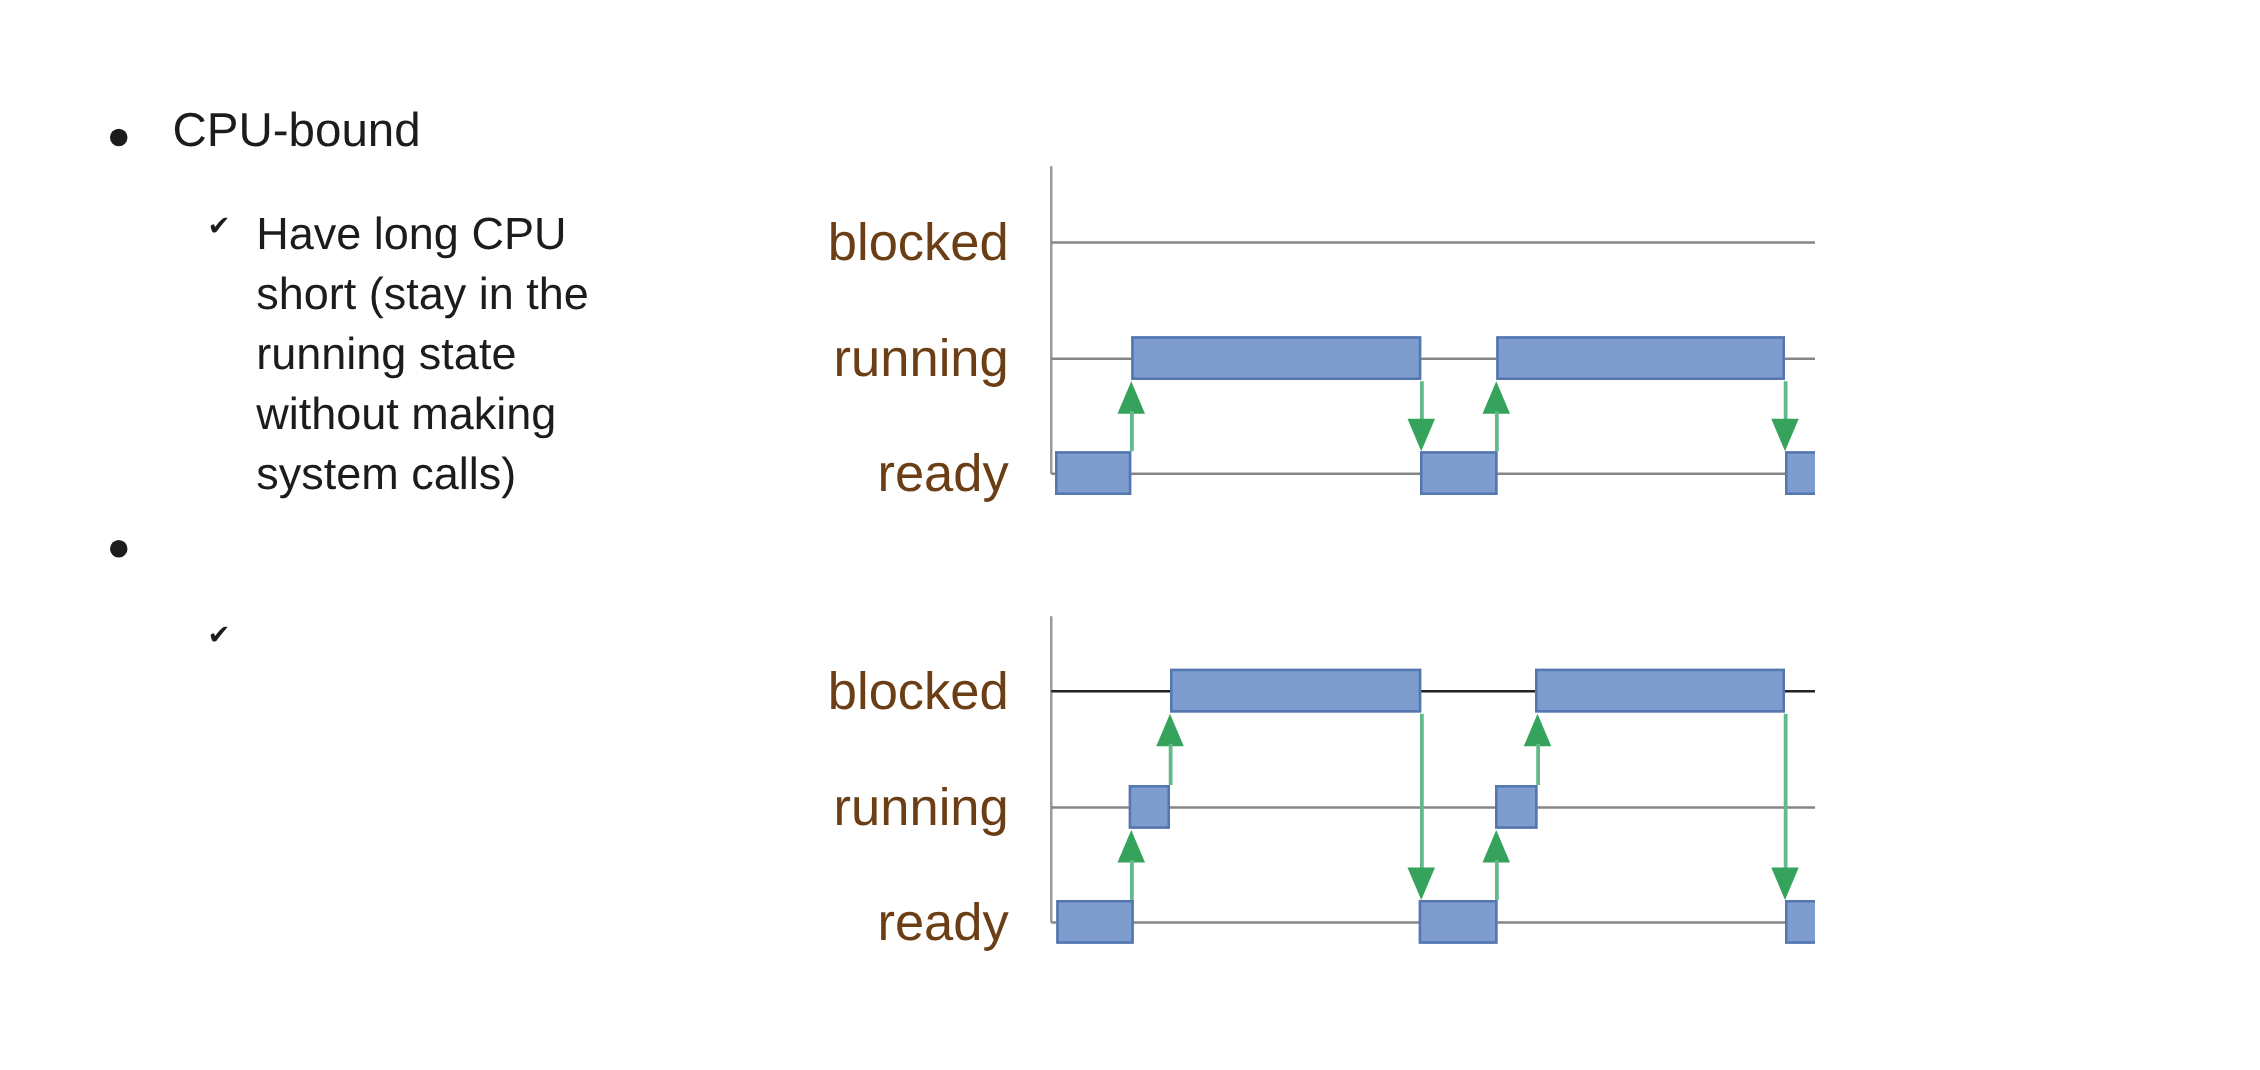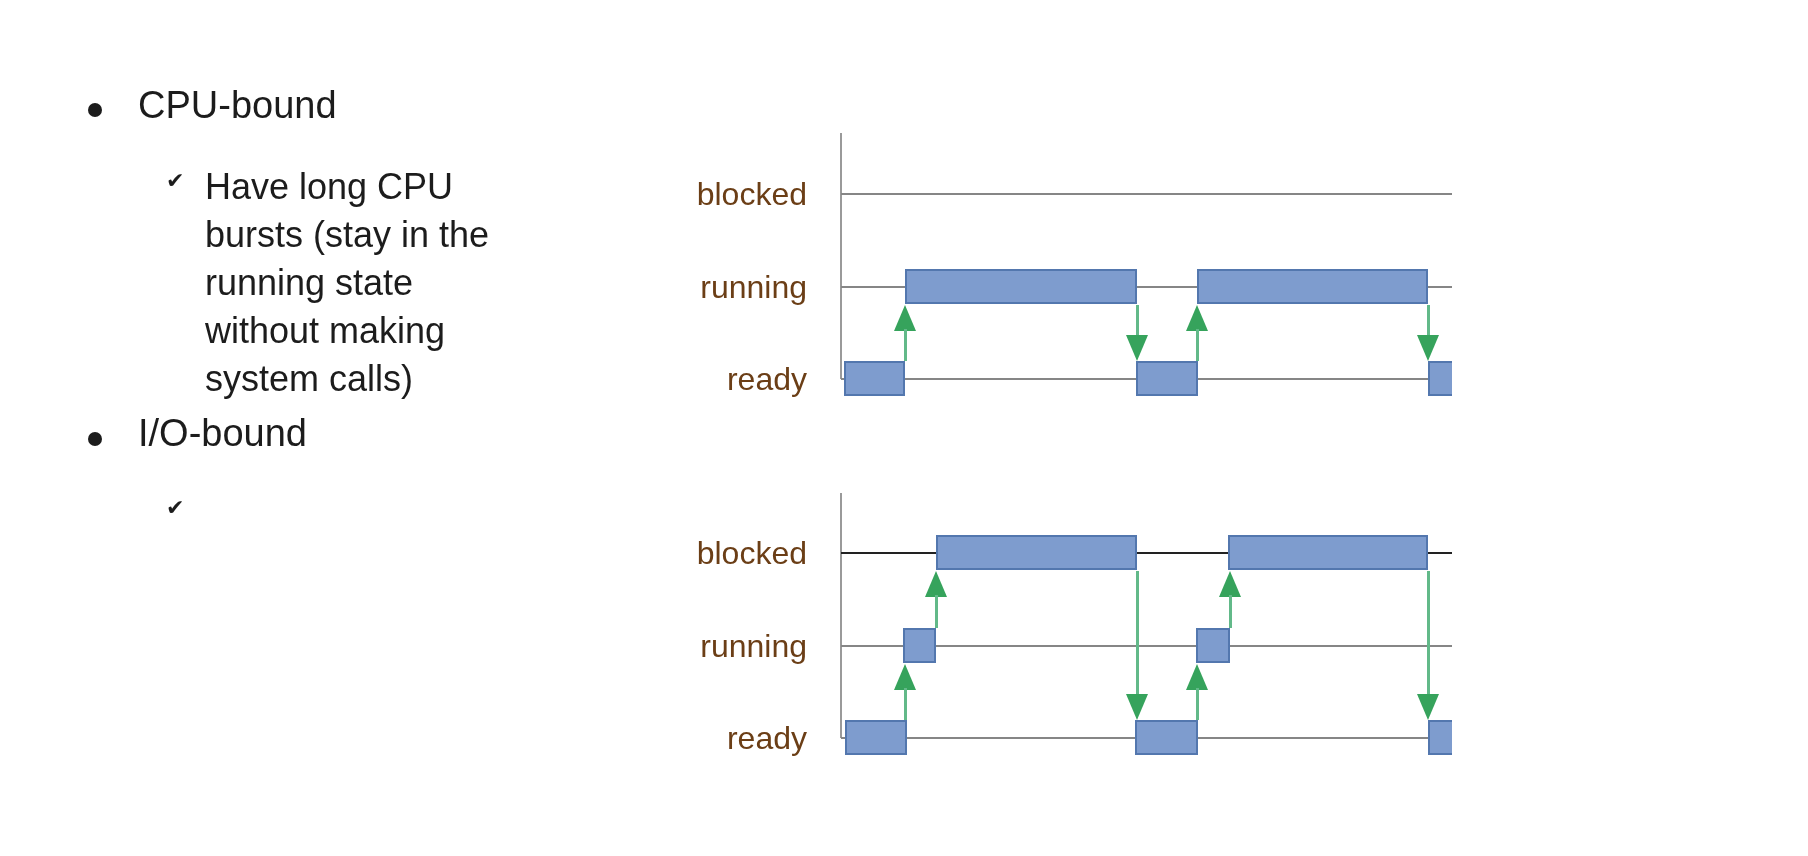--- a/index.html
+++ b/index.html
@@ -3,41 +3,40 @@
 <meta charset="utf-8">
 <style>
   html,body{margin:0;padding:0;background:#ffffff;}
   .stage{position:relative;width:1452px;height:856px;background:#ffffff;overflow:hidden;
          font-family:"Liberation Sans","DejaVu Sans",sans-serif;color:#1e1e1e;}
   .bullet-dot{position:absolute;width:14px;height:14px;border-radius:50%;background:#1c1c1c;}
   .bullet-label{position:absolute;font-size:38px;line-height:1.15;color:#1c1c1c;white-space:nowrap;}
   .check{position:absolute;font-size:22px;line-height:1;color:#1c1c1c;}
   .sub-text{position:absolute;font-size:36px;line-height:48px;color:#1c1c1c;white-space:pre-line;}
   .diagram{position:absolute;}
-  .state-label{position:absolute;font-size:32px;line-height:1;white-space:nowrap;transform:translateY(-50%);}
+  .state-label{position:absolute;font-size:42px;line-height:1;white-space:nowrap;transform:translateY(-50%);}
   .time-label{position:absolute;font-size:38px;line-height:1;white-space:nowrap;}
   .bar{position:absolute;box-sizing:border-box;}
 </style>
 </head>
 <body>
 
 <div class="stage">
 
   <span class="bullet-dot" style="left:88px;top:103px;"></span>
   <div class="bullet-label" style="left:138px;top:84px;">CPU-bound</div>
 
   <span class="check" style="left:166px;top:170px;">✔</span>
   <div class="sub-text" style="left:205px;top:163px;width:340px;">Have long CPU
-bursts (stay in the
+short (stay in the
 running state
 without making
 system calls)</div>
 
   <span class="bullet-dot" style="left:88px;top:432px;"></span>
-  <div class="bullet-label" style="left:138px;top:412px;">I/O-bound</div>
 
   <span class="check" style="left:166px;top:497px;">✔</span>
 
   <div class="diagram" id="dg0" style="left: 600px; top: 100px; width: 1208px; height: 350px;">
       <div style="position: absolute; left: 240px; top: 33px; width: 2px; height: 246px; background: rgb(154, 154, 154);"></div>
       <div style="position: absolute; left: 241px; top: 93px; width: 859px; height: 2px; background: rgb(134, 134, 134);"></div>
       <div class="state-label" style="position: absolute; right: 1001px; top: 94px; color: rgb(107, 62, 22);">blocked</div>
       <div style="position: absolute; left: 241px; top: 186px; width: 859px; height: 2px; background: rgb(134, 134, 134);"></div>
       <div class="state-label" style="position: absolute; right: 1001px; top: 187px; color: rgb(107, 62, 22);">running</div>
       <div style="position: absolute; left: 241px; top: 278px; width: 859px; height: 2px; background: rgb(134, 134, 134);"></div>

